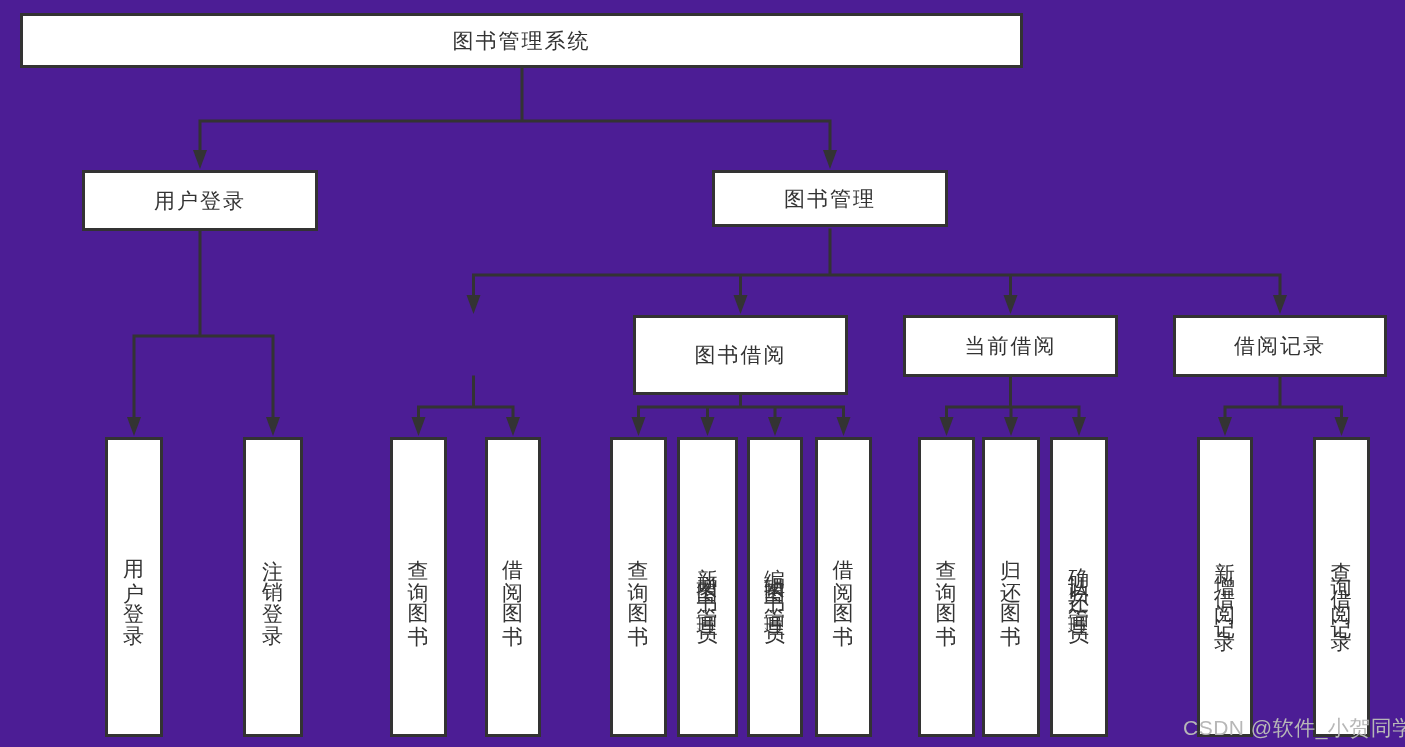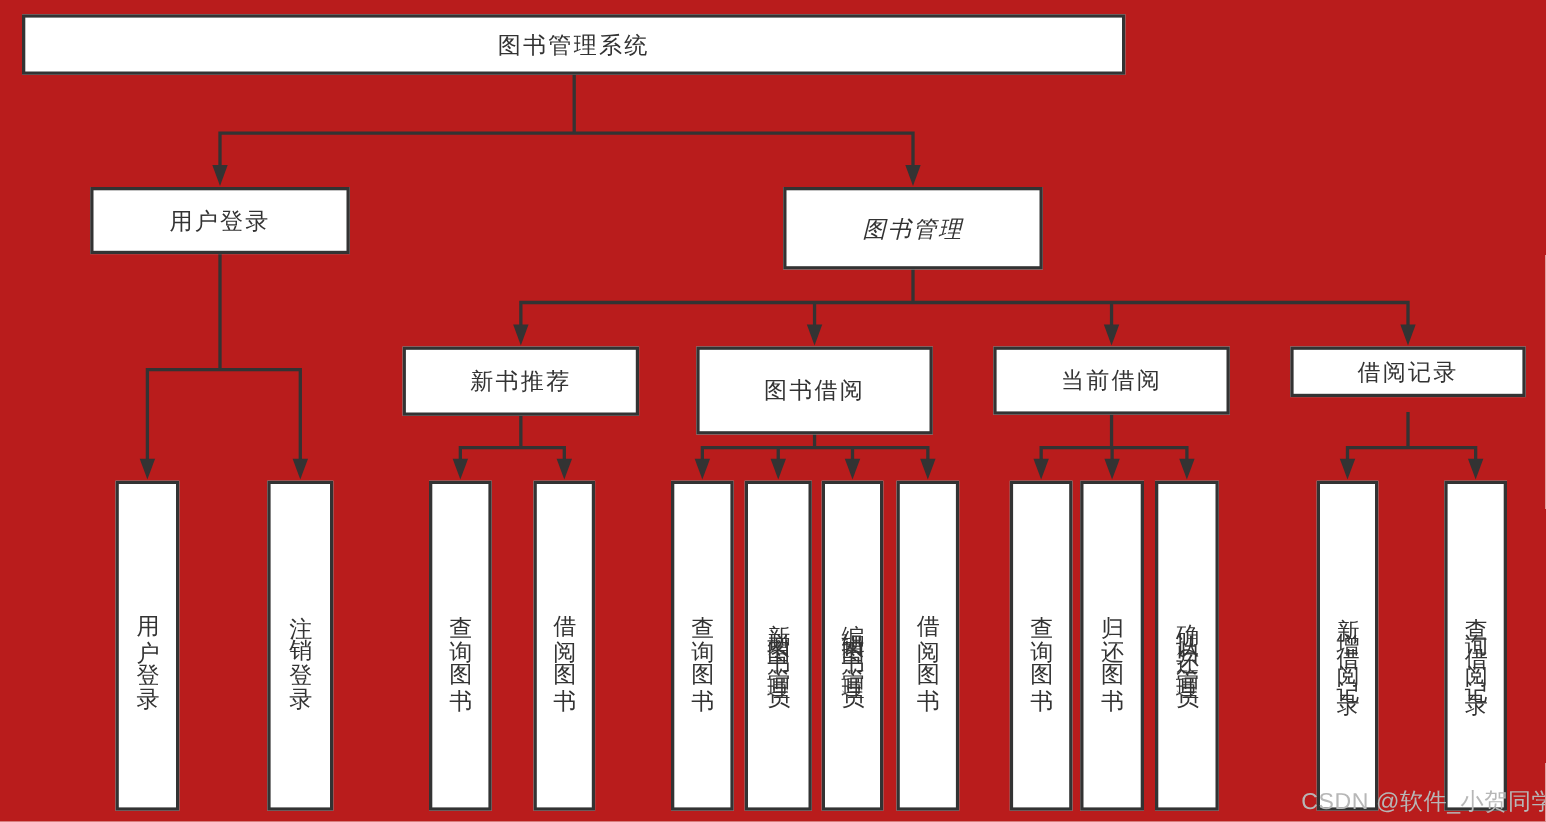--- a/index.html
+++ b/index.html
@@ -5,21 +5,21 @@
   html, body {
     margin: 0;
     padding: 0;
     background: #ffffff;
     font-family: "Liberation Sans", sans-serif;
   }
   .stage {
     position: relative;
     width: 1405px;
     height: 747px;
-    background: #b91c1c;
+    background: #4c1d95;
     overflow: hidden;
     color: #333333;
   }
   .connectors {
     position: absolute;
     left: 0; top: 0;
     width: 1405px;
     height: 747px;
   }
   .node {
@@ -49,26 +49,26 @@
     white-space: nowrap;
   }
   .vs-4 { letter-spacing: 22px; }
   .vs-6 { letter-spacing: 14px; }
   .vs-9 { letter-spacing: 8px; }
 
   
   #box-root        { left: 20px;   top: 13px;  width: 1003px; height: 55px; }
   
   #box-user-login  { left: 82px;   top: 170px; width: 236px;  height: 61px; }
-  #box-book-mgmt   { left: 712px;  top: 170px; width: 236px;  height: 75px; font-style: italic; }
+  #box-book-mgmt   { left: 712px;  top: 170px; width: 236px;  height: 57px; }
   
   #box-new-rec     { left: 366px;  top: 315px; width: 215px;  height: 63px; }
   #box-borrow      { left: 633px;  top: 315px; width: 215px;  height: 80px; }
   #box-current     { left: 903px;  top: 315px; width: 215px;  height: 62px; text-align: center; }
-  #box-record      { left: 1173px; top: 315px; width: 214px;  height: 46px; }
+  #box-record      { left: 1173px; top: 315px; width: 214px;  height: 62px; }
   
   #leaf-ul-login   { left: 105px;  width: 58px; }
   #leaf-ul-logout  { left: 243px;  width: 60px; }
   #leaf-nb-query   { left: 390px;  width: 57px; }
   #leaf-nb-borrow  { left: 485px;  width: 56px; }
   #leaf-bb-query   { left: 610px;  width: 57px; }
   #leaf-bb-add     { left: 677px;  width: 61px; }
   #leaf-bb-edit    { left: 747px;  width: 56px; }
   #leaf-bb-borrow  { left: 815px;  width: 57px; }
   #leaf-cb-query   { left: 918px;  width: 57px; }
@@ -131,21 +131,20 @@
       <polygon points="1218,417 1232,417 1225,436"></polygon>
       <polygon points="1334.5,417 1348.5,417 1341.5,436"></polygon>
     </g>
   </svg>
 
   <div class="node hbox" id="box-root">图书管理系统</div>
 
   <div class="node hbox" id="box-user-login">用户登录</div>
   <div class="node hbox" id="box-book-mgmt">图书管理</div>
 
-  <div class="node hbox" id="box-new-rec">新书推荐</div>
   <div class="node hbox" id="box-borrow">图书借阅</div>
   <div class="node hbox" id="box-current">当前借阅</div>
   <div class="node hbox" id="box-record">借阅记录</div>
 
   <div class="node leaf" id="leaf-ul-login">
     <span class="vtext vs-4">用户登录</span>
   </div>
   <div class="node leaf" id="leaf-ul-logout">
     <span class="vtext vs-4">注销登录</span>
   </div>

